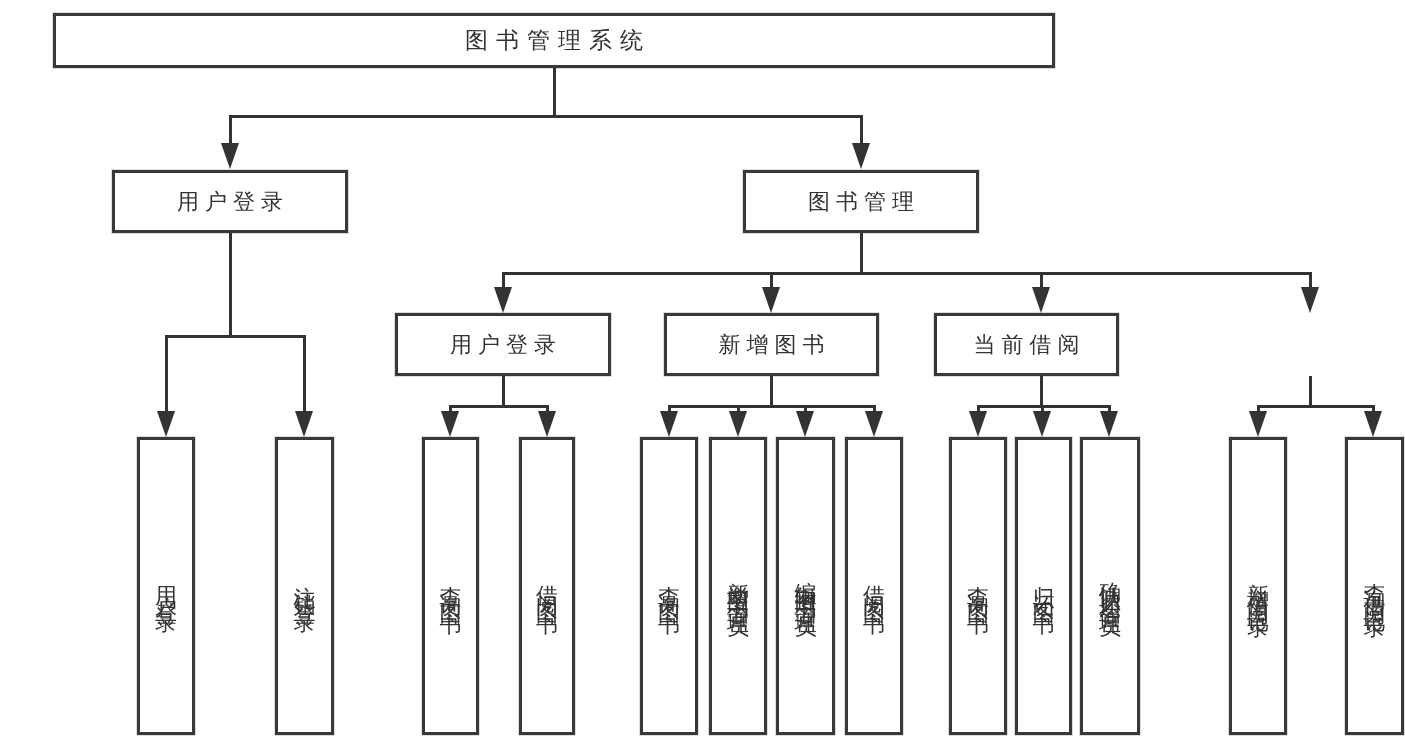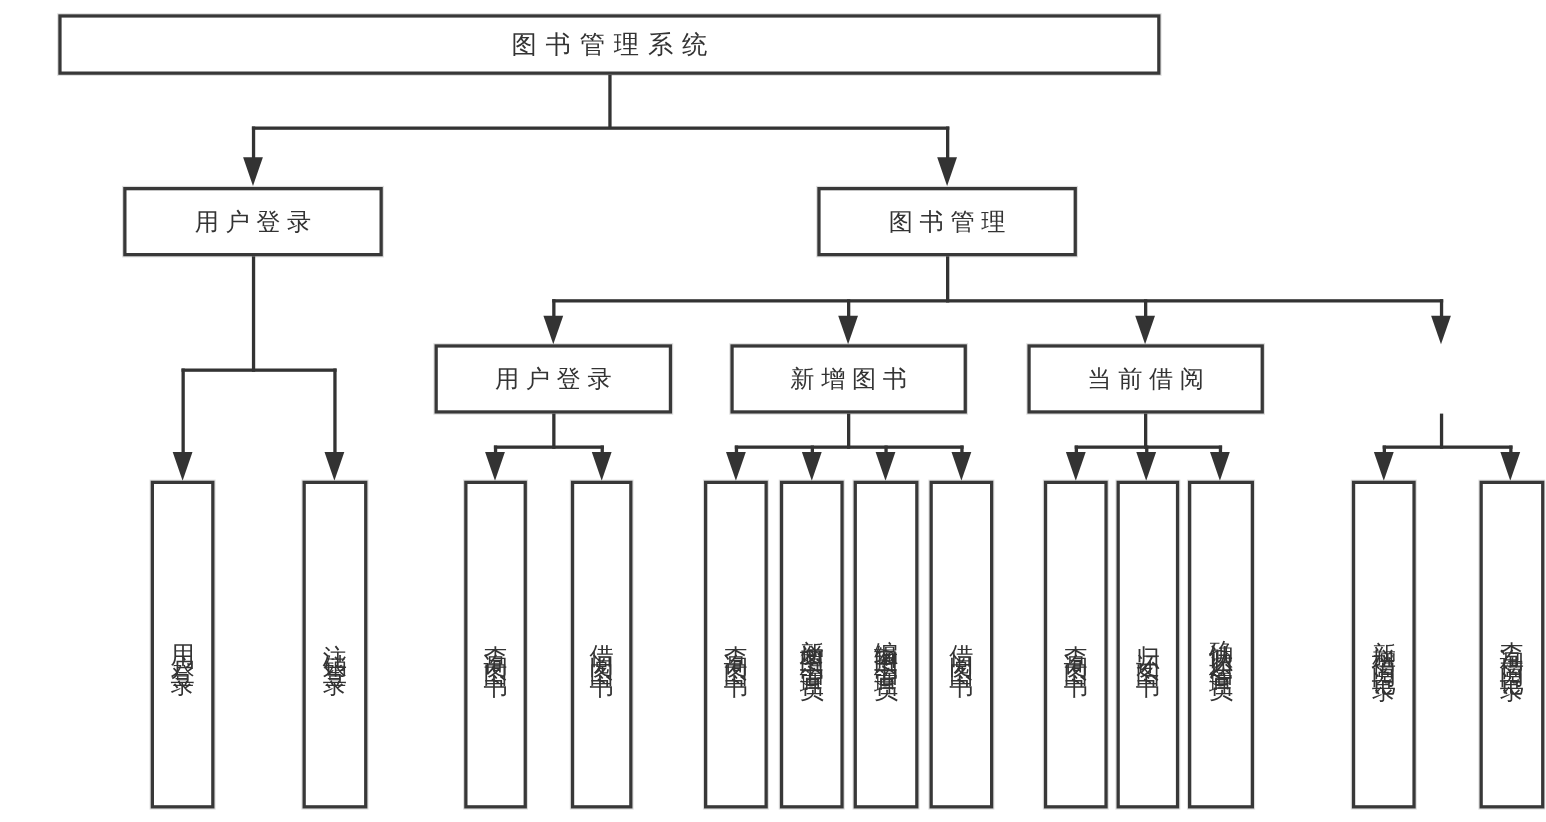--- a/index.html
+++ b/index.html
@@ -98,21 +98,21 @@
   <div class="arrow" style="left:1000px;top:287px;"></div>
   <div class="line" style="left:1277px;top:272px;width:3px;height:18px;"></div>
   <div class="arrow" style="left:1269px;top:287px;"></div>
 
   <div class="node" style="left:363px;top:313px;width:216px;height:63px;">
     <span class="hlabel">用户登录</span>
   </div>
   <div class="node" style="left:632px;top:313px;width:215px;height:63px;">
     <span class="hlabel">新增图书</span>
   </div>
-  <div class="node" style="left:902px;top:313px;width:215px;height:63px;">
+  <div class="node" style="left:902px;top:313px;width:185px;height:63px;">
     <span class="hlabel">当前借阅</span>
   </div>
 
   <div class="line" style="left:470px;top:376px;width:3px;height:32px;"></div>
   <div class="line" style="left:417px;top:405px;width:100px;height:3px;"></div>
   <div class="line" style="left:417px;top:405px;width:3px;height:9px;"></div>
   <div class="arrow" style="left:409px;top:411px;"></div>
   <div class="line" style="left:514px;top:405px;width:3px;height:9px;"></div>
   <div class="arrow" style="left:506px;top:411px;"></div>
 

